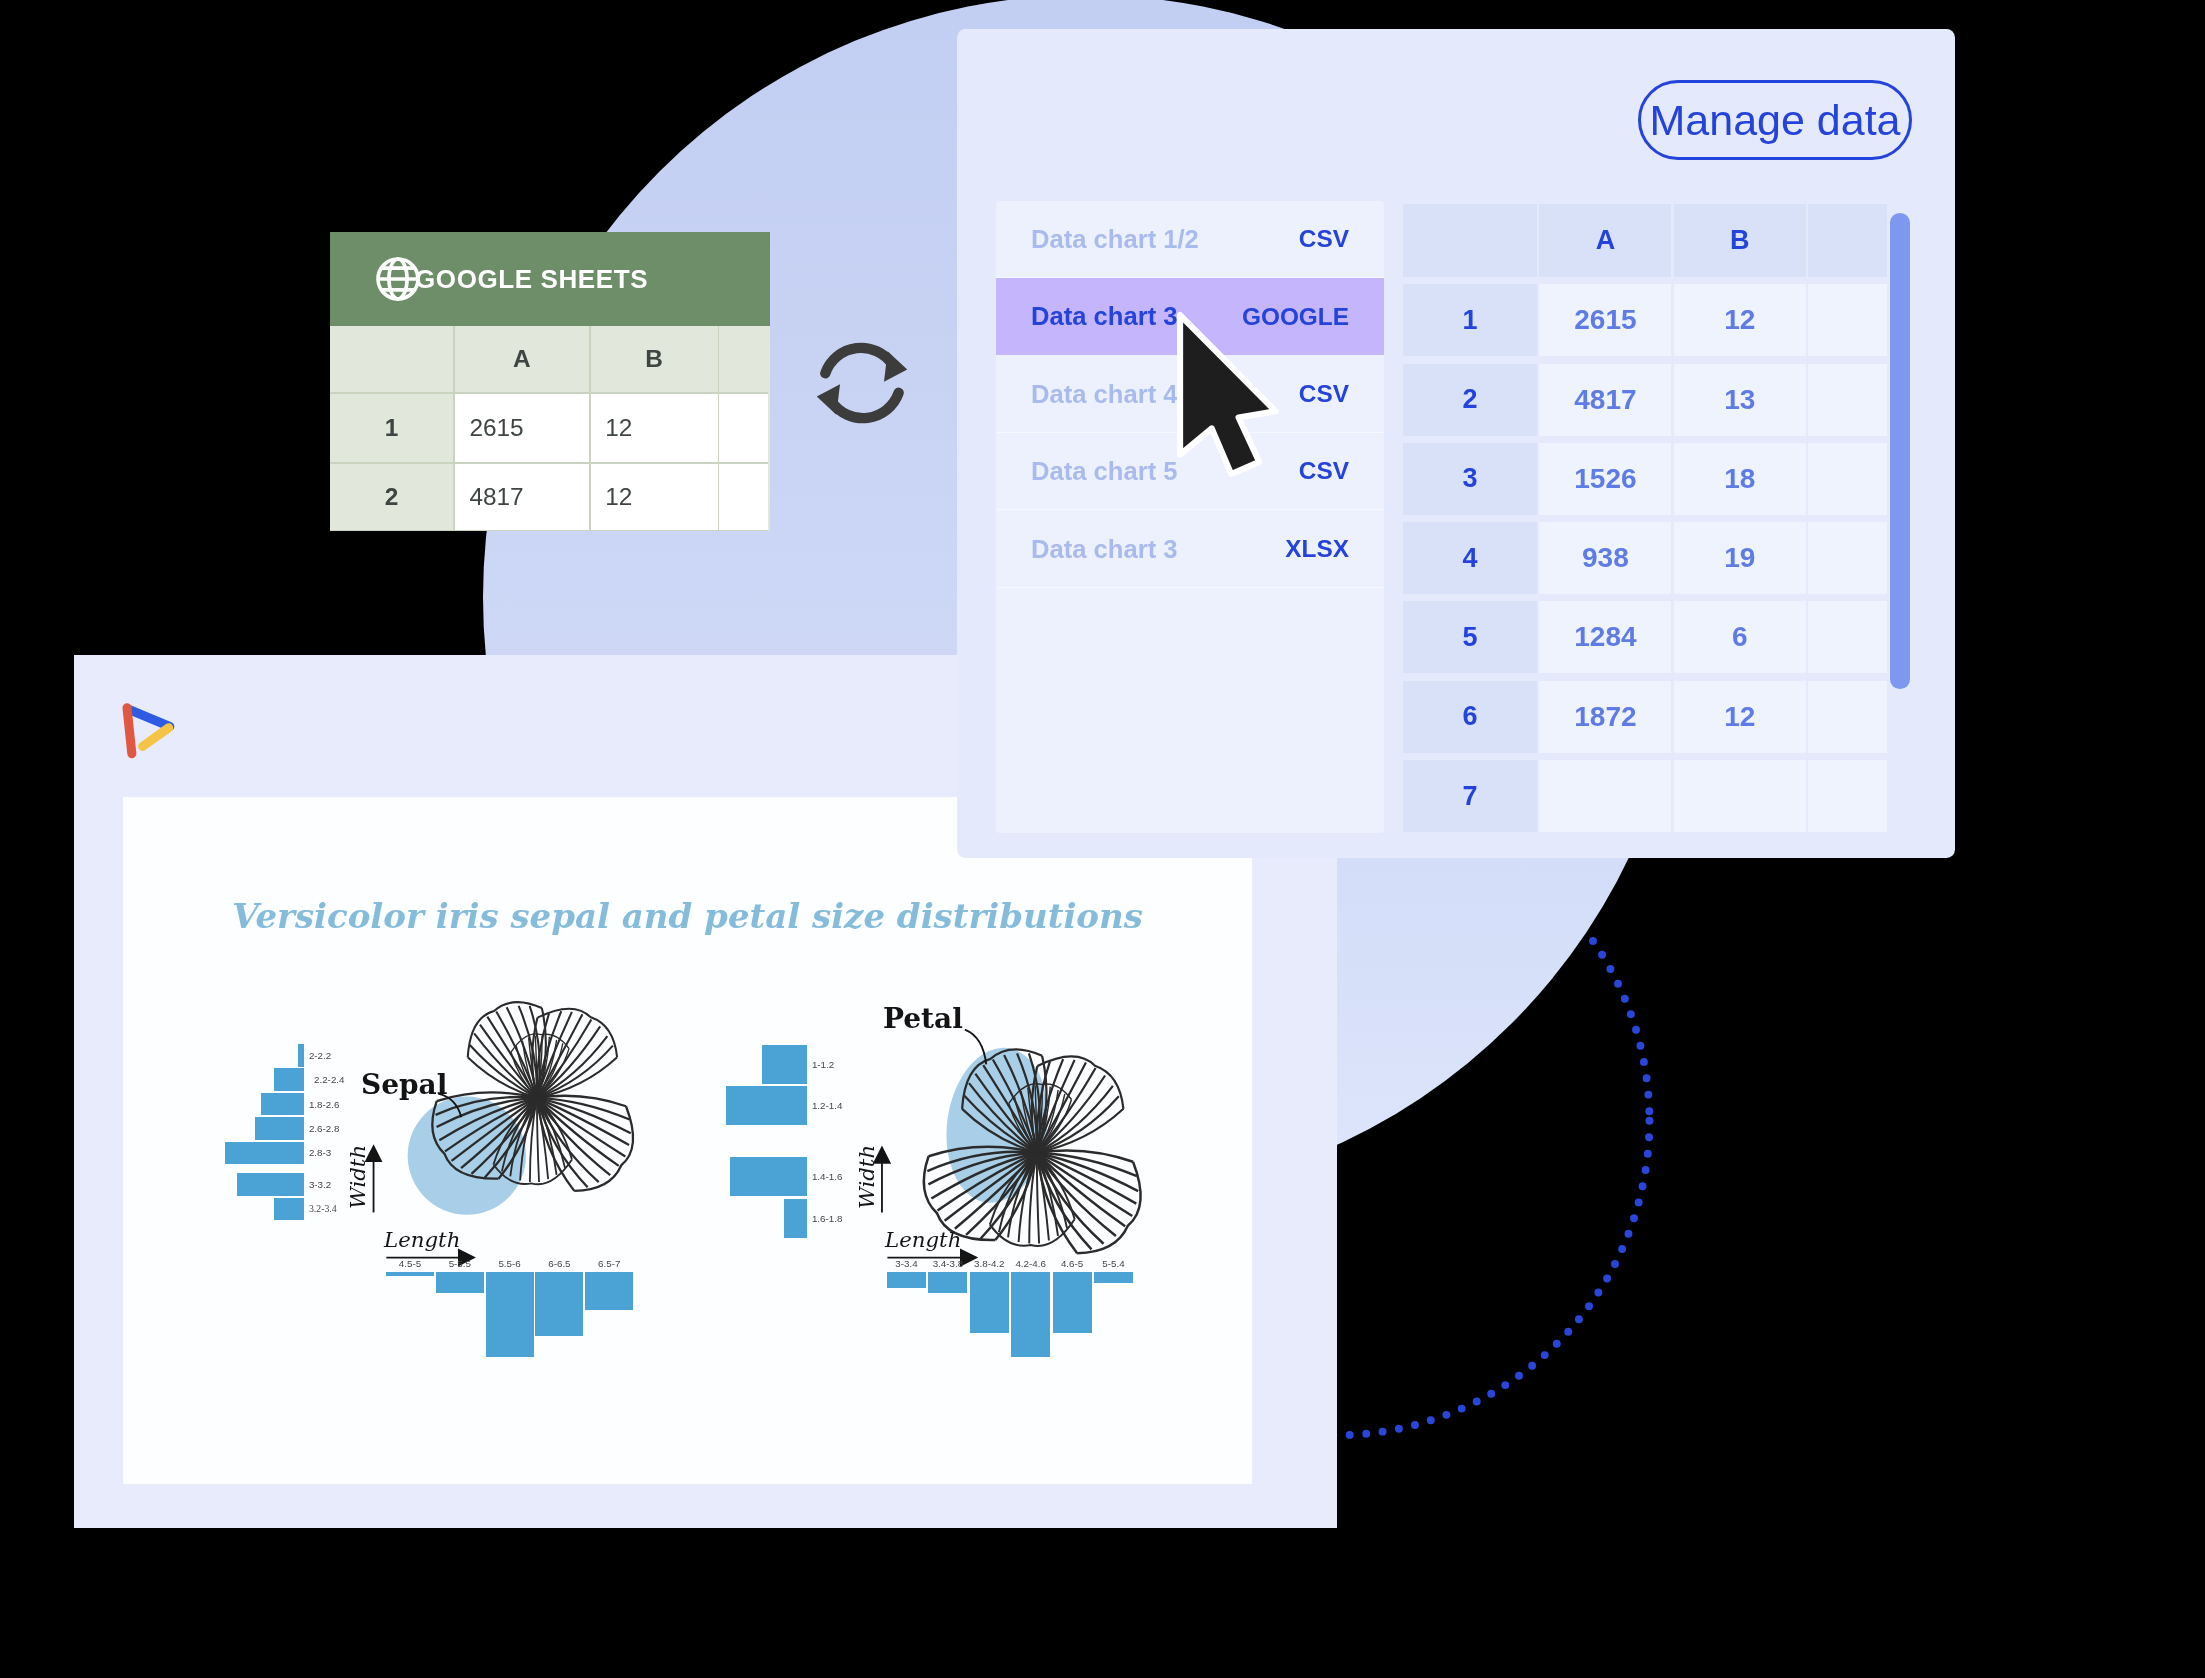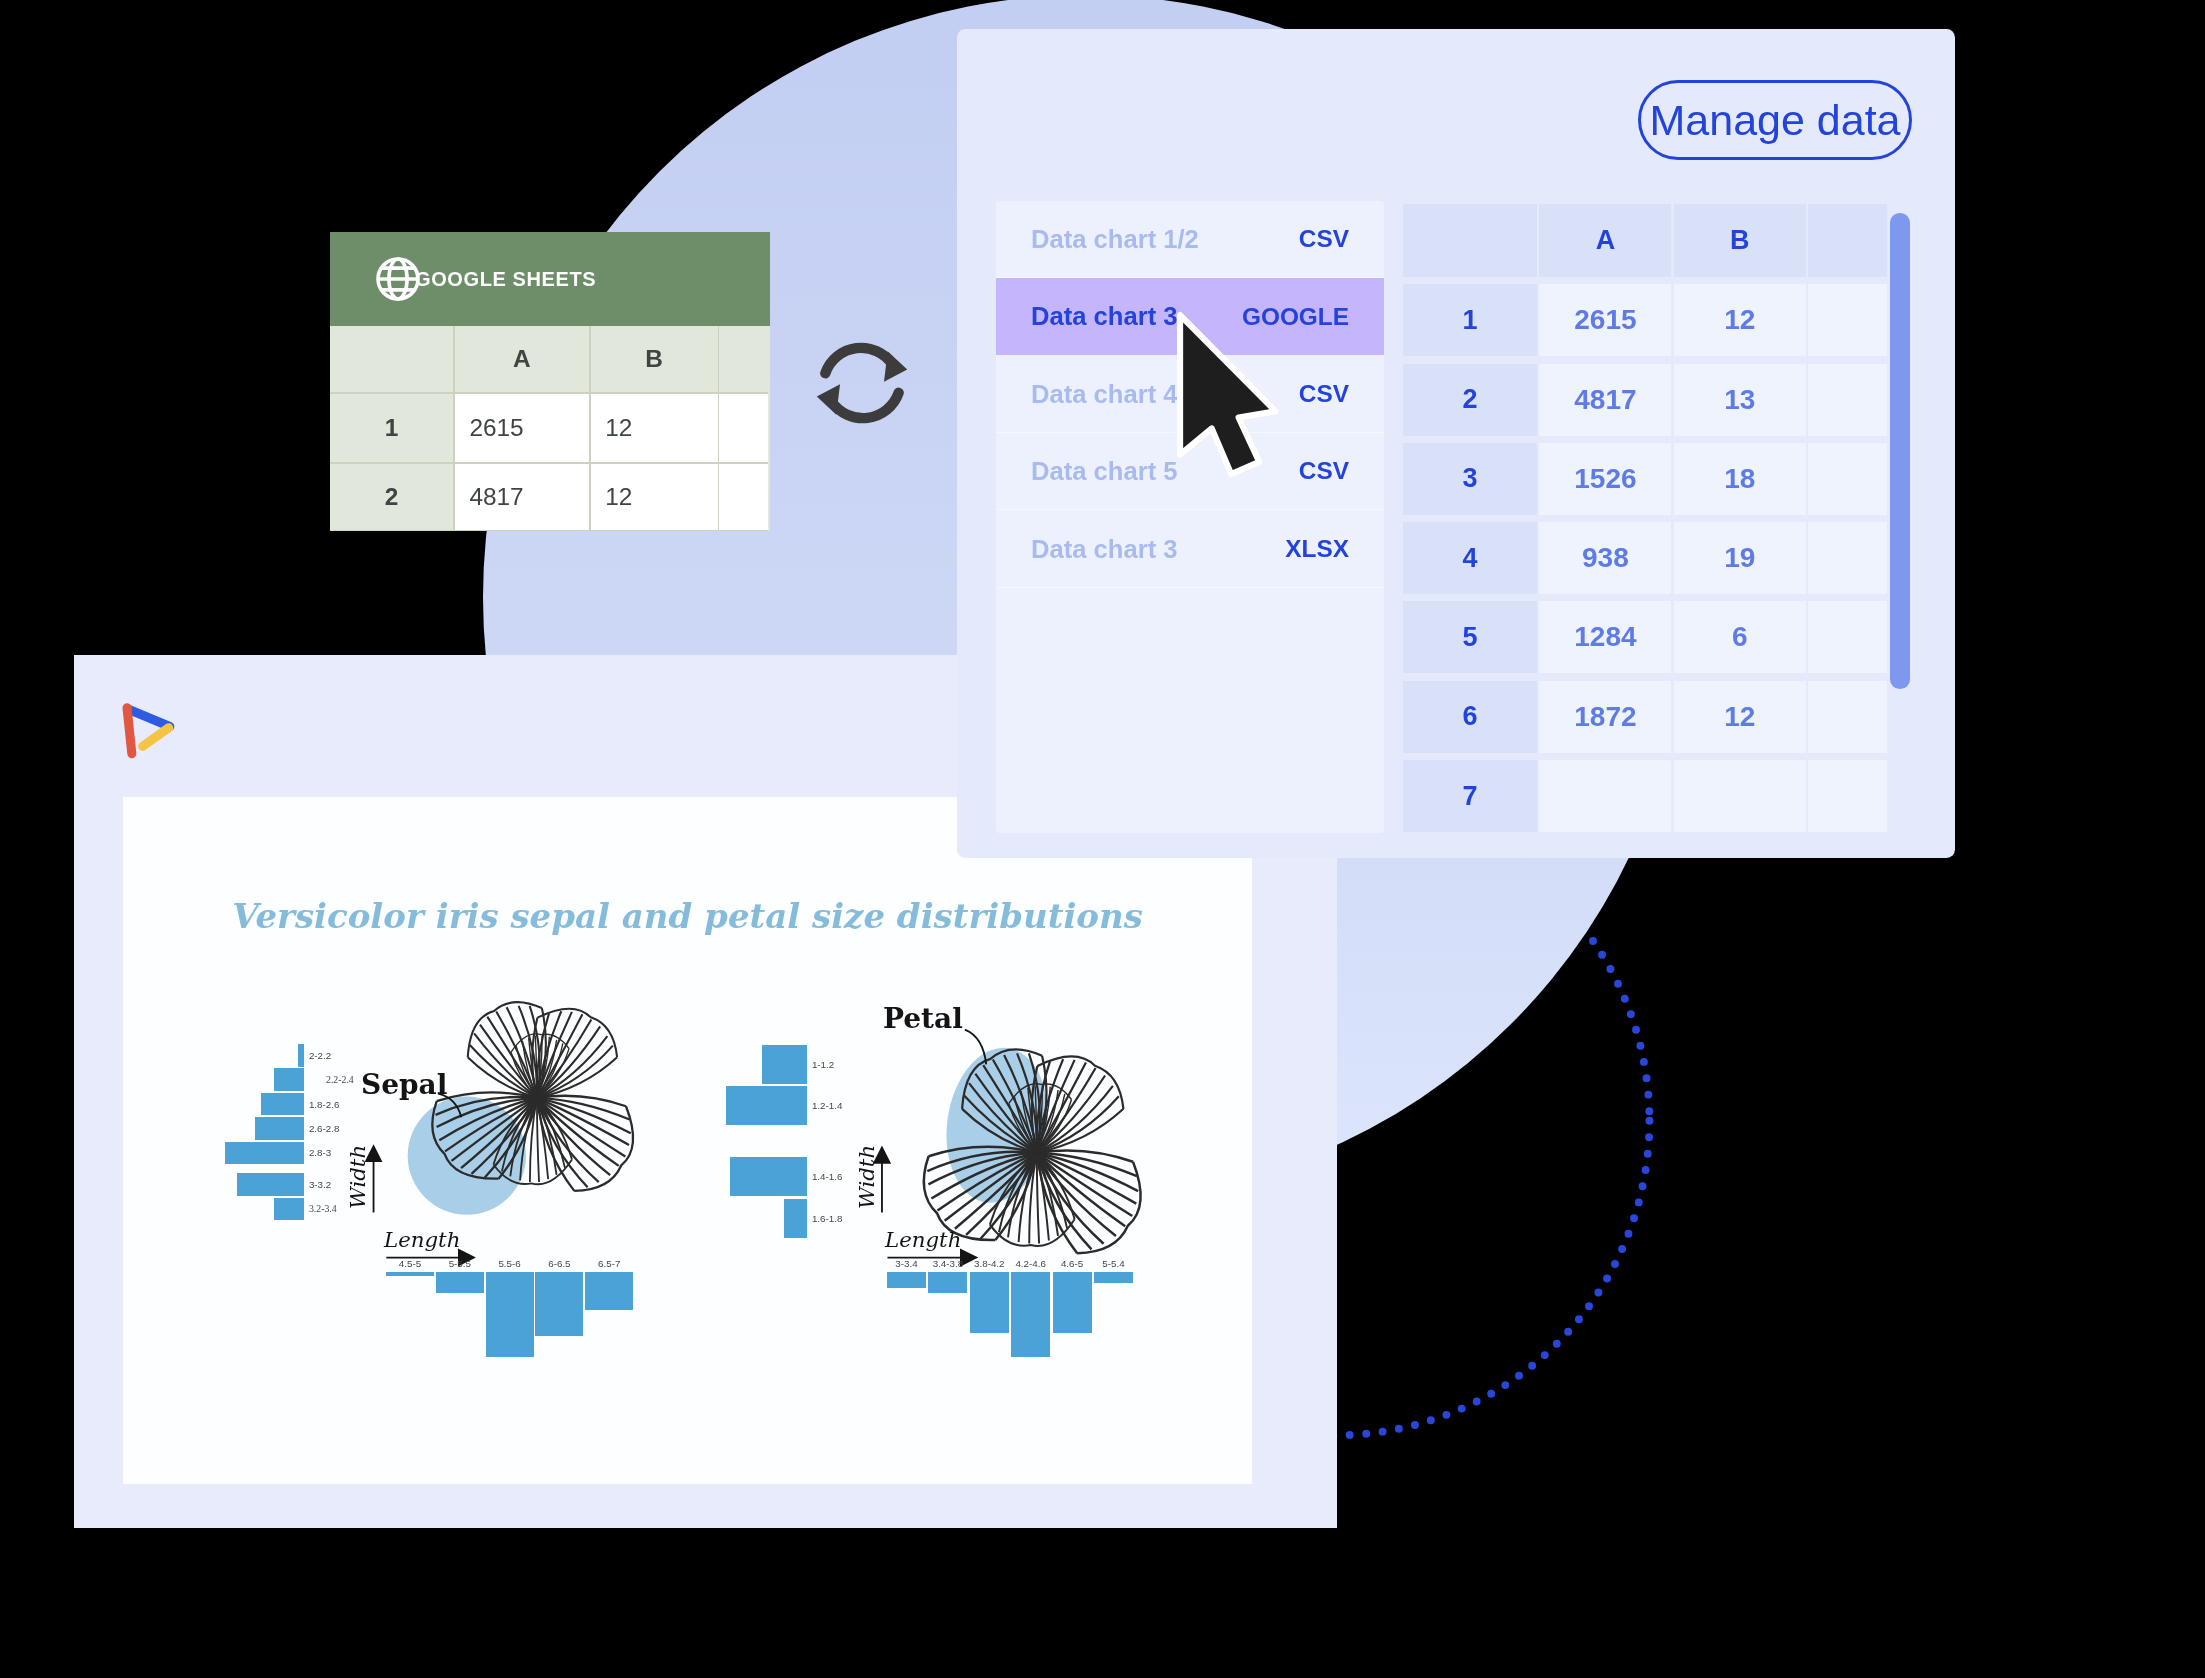--- a/index.html
+++ b/index.html
@@ -9,21 +9,21 @@
 
   
   #big-circle{left:483px;top:-4.9px;width:1205px;height:1205px;border-radius:50%;
     background:linear-gradient(180deg,#c2cef2 0%,#ccd6f5 50%,#dde6fb 100%);}
   #dotted-svg{left:1012px;top:799px;}
 
   
   #sheets-panel{left:330px;top:232px;width:440px;height:299px;background:#e2e7db;}
   #sheets-header{position:absolute;left:0;top:0;width:440px;height:94px;background:#6e8e69;
     display:flex;align-items:center;}
-  #sheets-title{color:#fff;font-size:20px;font-weight:700;letter-spacing:0.6px;margin-left:85px;}
+  #sheets-title{color:#fff;font-size:26px;font-weight:700;letter-spacing:0.6px;margin-left:85px;}
   #sheets-grid{position:absolute;left:0;top:94px;width:438px;height:205px;background:#c9d3bf;
     display:grid;grid-template-columns:123px 134px 127px 49px;grid-template-rows:66px 68px 66px;
     gap:1.8px;padding:0 0 0 0;}
   .sh-cell{background:#fff;display:flex;align-items:center;font-size:24.4px;color:#3e4542;}
   .sh-cell.hd{background:#e2e7db;justify-content:center;font-weight:700;}
   .sh-cell.rn{background:#e2e7db;justify-content:center;font-weight:600;}
   .sh-cell.val{padding-left:14.6px;font-weight:500;}
 
   
   #manage-panel{left:957px;top:29px;width:998px;height:829px;background:#e4e9fb;border-radius:8.5px;}
@@ -170,21 +170,21 @@
       <div class="hw-row" style="height: 22.6px; margin-bottom: 1.8px;">
         <div class="hw-barbox" style="width: 81px; height: 100%;">
           <div class="hbar" style="width: 6.1px;"></div>
         </div>
         <div class="bin-label" style="margin-left: 4.9px;">2-2.2</div>
       </div>
       <div class="hw-row" style="height: 22.6px; margin-bottom: 1.8px;">
         <div class="hw-barbox" style="width: 81px; height: 100%;">
           <div class="hbar" style="width: 30.5px;"></div>
         </div>
-        <div class="bin-label" style="margin-left: 22px; font-family: Liberation Serif, serif;">2.2-2.4</div>
+        <div class="bin-label" style="margin-left: 10px;">2.2-2.4</div>
       </div>
       <div class="hw-row" style="height: 22.6px; margin-bottom: 1.8px;">
         <div class="hw-barbox" style="width: 81px; height: 100%;">
           <div class="hbar" style="width: 43px;"></div>
         </div>
         <div class="bin-label" style="margin-left: 4.9px;">1.8-2.6</div>
       </div>
       <div class="hw-row" style="height: 22.6px; margin-bottom: 1.8px;">
         <div class="hw-barbox" style="width: 81px; height: 100%;">
           <div class="hbar" style="width: 49px;"></div>

